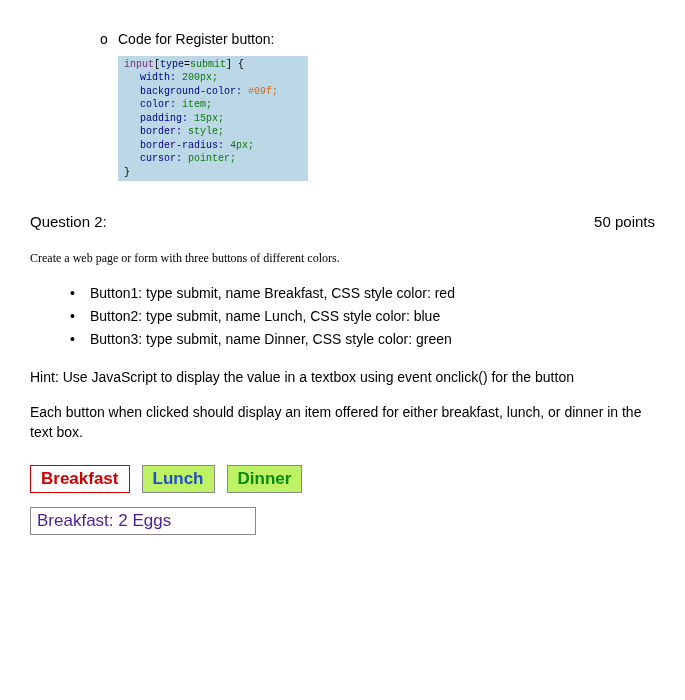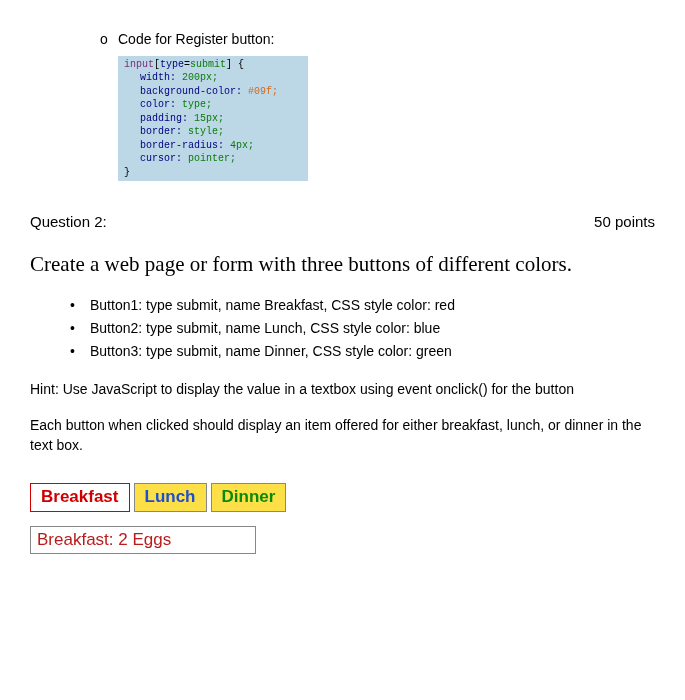--- a/index.html
+++ b/index.html
@@ -48,82 +48,82 @@
   .indent1 { padding-left: 16px; }
   .q-header {
     display: flex;
     justify-content: space-between;
     font-size: 15px;
     margin-top: 32px;
     margin-bottom: 20px;
   }
   .para {
     font-family: "Times New Roman", Times, serif;
-    font-size: 21px;
+    font-size: 12px;
     line-height: 1.4;
     margin-bottom: 16px;
   }
   .bullet-list {
     margin: 14px 0 18px 0;
   }
   .bullet-item {
     display: flex;
     margin-left: 40px;
     font-size: 14px;
     line-height: 1.5;
     margin-bottom: 2px;
   }
   .bullet-dot {
     width: 20px;
     flex-shrink: 0;
     font-size: 14px;
   }
   .btn-row {
     display: flex;
-    gap: 4px;
-    margin-top: 28px;
+    gap: 12px;
+    margin-top: 22px;
     margin-bottom: 14px;
   }
   .demo-btn {
     border: 1.5px solid #888;
-    background: #fde047;
+    background: #bef264;
     padding: 3px 10px;
     font-size: 17px;
     font-family: Arial, Helvetica, sans-serif;
     font-weight: bold;
     line-height: 1.2;
   }
   .btn-breakfast { color: #d10000; border-color: #d10000; background:#fff;}
   .btn-lunch { color: #1e4fcf; }
   .btn-dinner { color: #0a8a0a; }
   .output-box {
     border: 1.5px solid #888;
     background: #fff;
     width: 212px;
     padding: 3px 6px;
     font-size: 17px;
     font-family: Arial, Helvetica, sans-serif;
-    color: #b91c1c;
+    color: #4c1d95;
   }
 </style>
 </head>
 <body>
 
 <div class="page">
 
   <div class="list-item">
     <span class="list-marker">o</span>
     <span class="list-text">Code for Register button:</span>
   </div>
 
   <div class="code-block" id="code-block">
       <div class="code-line"><span class="tok-selector">input</span><span class="tok-brace">[</span><span class="tok-prop">type</span><span class="tok-brace">=</span><span class="tok-val">submit</span><span class="tok-brace">] {</span></div>
       <div class="code-line indent1"><span class="tok-prop">width:</span><span class="tok-val"> 200px;</span></div>
       <div class="code-line indent1"><span class="tok-prop">background-color:</span><span class="tok-hex"> #09f;</span></div>
-      <div class="code-line indent1"><span class="tok-prop">color:</span><span class="tok-val"> type;</span></div>
+      <div class="code-line indent1"><span class="tok-prop">color:</span><span class="tok-val"> item;</span></div>
       <div class="code-line indent1"><span class="tok-prop">padding:</span><span class="tok-val"> 15px;</span></div>
       <div class="code-line indent1"><span class="tok-prop">border:</span><span class="tok-val"> style;</span></div>
       <div class="code-line indent1"><span class="tok-prop">border-radius:</span><span class="tok-val"> 4px;</span></div>
       <div class="code-line indent1"><span class="tok-prop">cursor:</span><span class="tok-val"> pointer;</span></div>
       <div class="code-line"><span class="tok-brace">}</span></div>
     </div>
 
   <div class="q-header">
     <span>Question 2:</span>
     <span>50 points</span>

